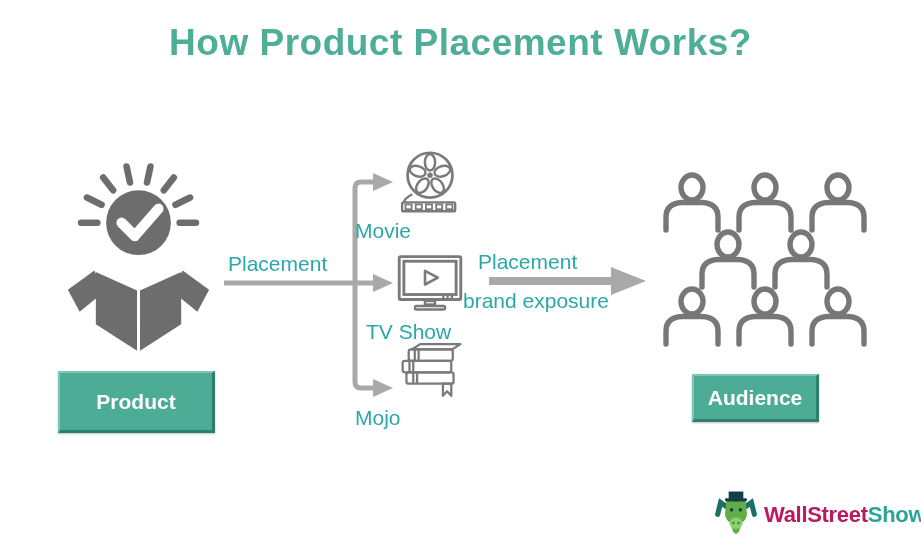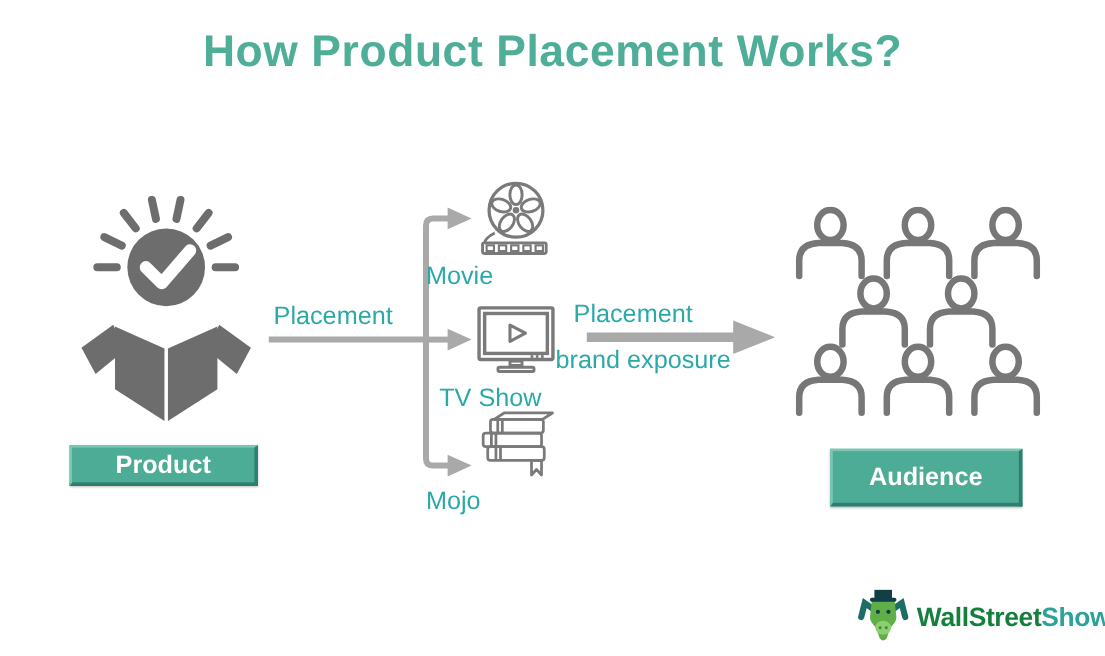--- a/index.html
+++ b/index.html
@@ -20,21 +20,21 @@
   .btn {
     display:flex; align-items:center; justify-content:center;
     background:#4dac96;
     border-top:2px solid #79c7b4; border-left:2px solid #79c7b4;
     border-bottom:3px solid #2f7f6e; border-right:3px solid #2f7f6e;
     color:#ffffff; font-weight:bold; font-size:21px;
     box-shadow:0 1px 2px rgba(0,0,0,0.25);
   }
   svg { display:block; }
   .logo-text { font-size:22px; font-weight:bold; letter-spacing:-0.3px; white-space:nowrap; }
-  .logo-primary { color:#15803d; }
+  .logo-primary { color:#be185d; }
   .logo-secondary { color:#2ba39a; }
   .logo-wrap { display:flex; align-items:center; gap:6px; }
 </style>
 </head>
 <body>
 
 <div class="abs title">How Product Placement Works?</div>
 
 <svg class="abs" style="left:0;top:0;" width="921" height="547" viewBox="0 0 921 547" aria-hidden="true">
 
@@ -65,21 +65,21 @@
   <circle cx="110" cy="88" r="44" fill="#6d6d6d"></circle>
   <polyline points="87,88 105,106 137,69" fill="none" stroke="#ffffff" stroke-width="14" stroke-linecap="round" stroke-linejoin="round"></polyline>
   <g fill="#6d6d6d">
     <polygon points="52,155 108,180 108,262 52,226"></polygon>
     <polygon points="168,155 112,180 112,262 168,226"></polygon>
     <polygon points="50,153 14,179 30,209 63,182"></polygon>
     <polygon points="170,153 206,179 190,209 157,182"></polygon>
   </g>
 </svg>
 
-<div class="abs btn" style="left:58px;top:371px;width:157px;height:34px;">
+<div class="abs btn" style="left:58px;top:371px;width:157px;height:62px;">
   <span>Product</span>
 </div>
 
 <div class="abs teal-label right" style="left:228px;top:252px;width:120px;">Placement</div>
 
 <svg class="abs" style="left:396px;top:146px;" width="68" height="72" viewBox="0 0 100 104" aria-hidden="true">
   <g fill="none" stroke="#7a7a7a" stroke-width="4">
     <circle cx="50" cy="42" r="33"></circle>
     <path d="M24,70 Q12,76 11,83" stroke-width="3.5"></path>
     <rect x="9" y="82" width="78" height="13" rx="2" stroke-width="3.5"></rect>
@@ -148,21 +148,21 @@
   <use href="#person" x="2" y="2"></use>
   <use href="#person" x="75" y="2"></use>
   <use href="#person" x="148" y="2"></use>
   <use href="#person" x="38" y="59"></use>
   <use href="#person" x="111" y="59"></use>
   <use href="#person" x="2" y="116"></use>
   <use href="#person" x="75" y="116"></use>
   <use href="#person" x="148" y="116"></use>
 </svg>
 
-<div class="abs btn" style="left:692px;top:374px;width:160px;height:48px;">
+<div class="abs btn" style="left:692px;top:374px;width:127px;height:48px;">
   <span>Audience</span>
 </div>
 
 <div class="abs logo-wrap" style="left:714px;top:490px;height:50px;">
   <svg width="44" height="50" viewBox="0 0 60 66" aria-hidden="true">
     <g stroke="#1d6f66" stroke-width="7" stroke-linecap="round" fill="none">
       <polyline points="5,32 9,16 19,23"></polyline>
       <polyline points="55,32 51,16 41,23"></polyline>
     </g>
     <path d="M17,13 L43,13 L45,32 Q45,38 38,44 L34,56 Q30,61 26,56 L22,44 Q15,38 15,32 Z" fill="#5fae47"></path>

